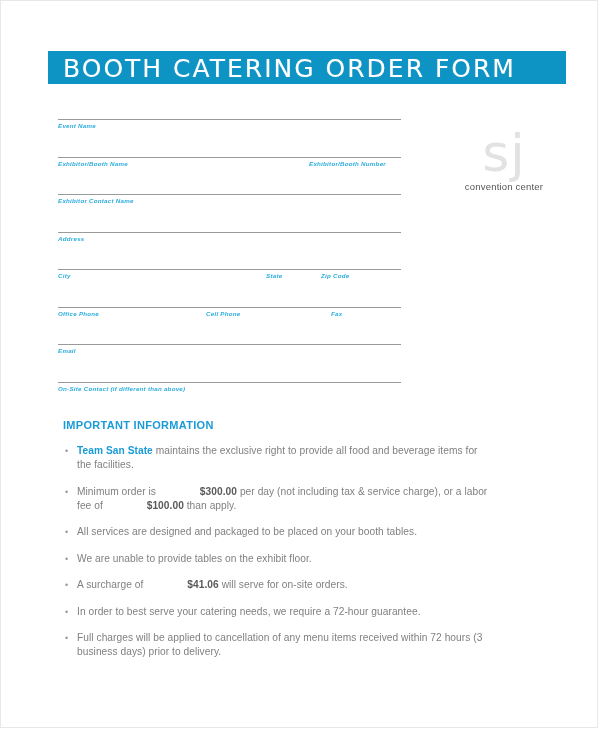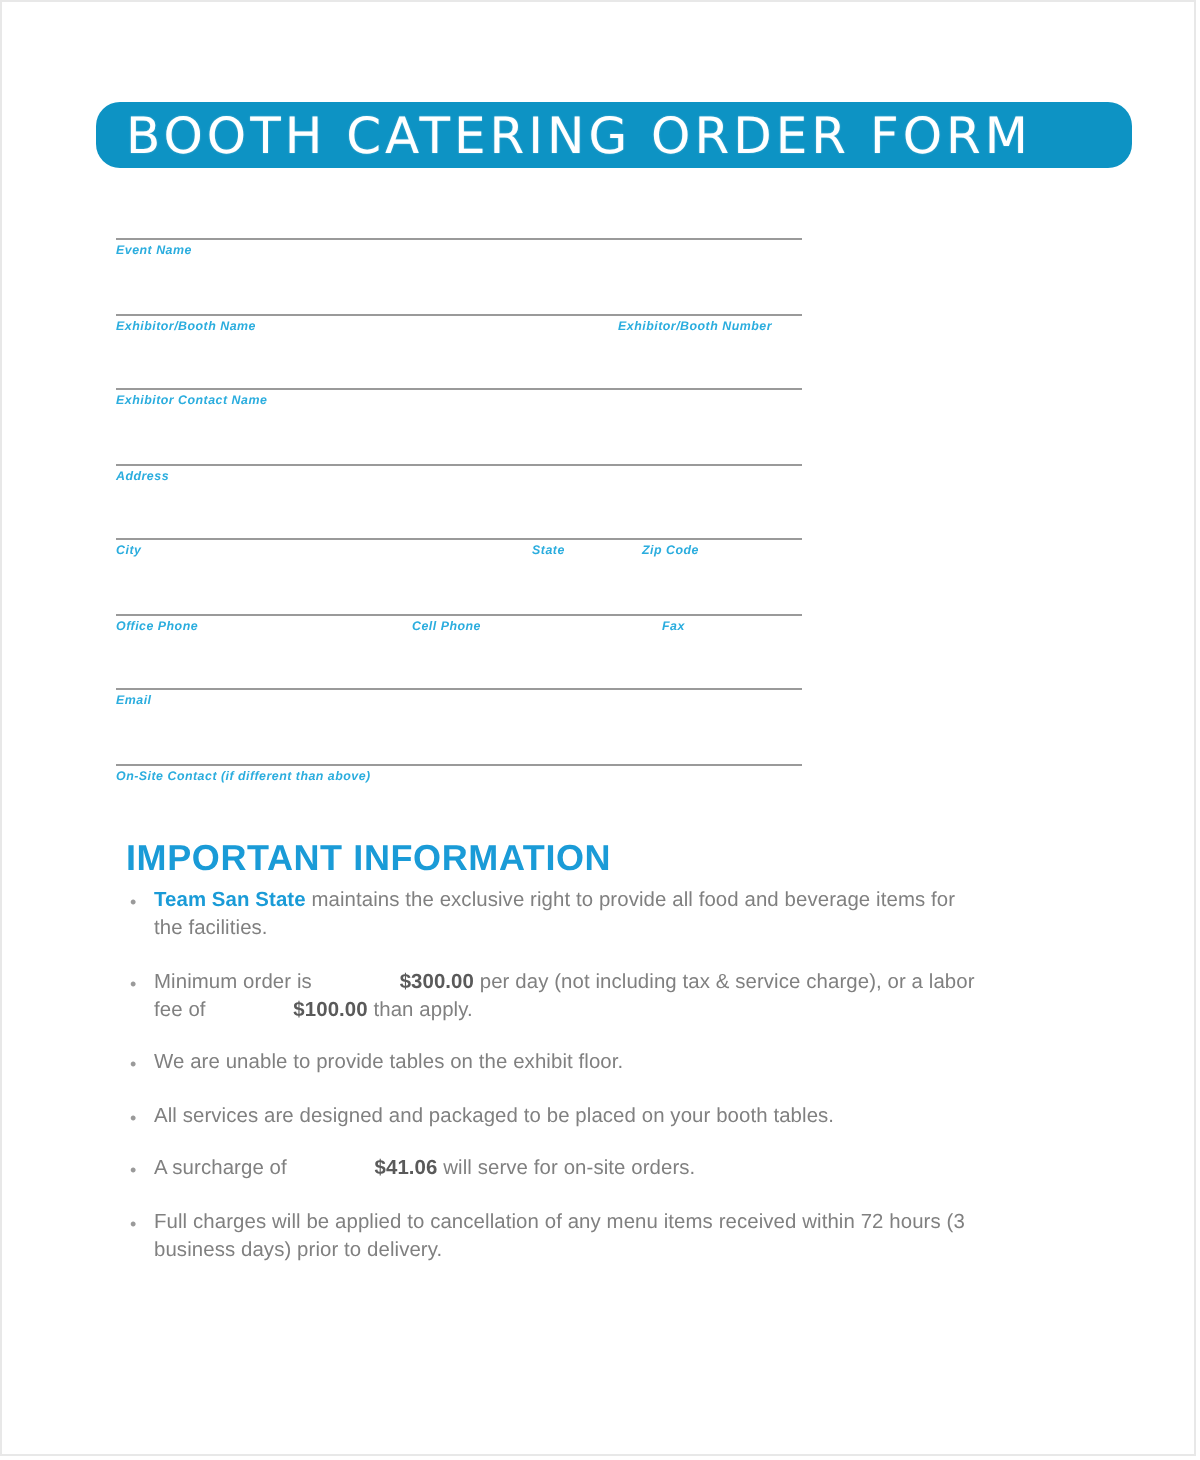--- a/index.html
+++ b/index.html
@@ -24,21 +24,20 @@
   }
 
   
   .banner {
     position: absolute;
     left: 47px;
     top: 50px;
     width: 518px;
     height: 33px;
     background: #0d93c4;
-    border-radius: 12px;
   }
   .banner-title {
     position: absolute;
     left: 15px;
     top: 50%;
     transform: translateY(-50%);
     color: #ffffff;
     font-family: "DejaVu Sans", sans-serif;
     font-size: 25px;
     font-weight: 400;
@@ -102,21 +101,21 @@
     letter-spacing: 0.25px;
     white-space: nowrap;
   }
 
   
   .info-heading {
     position: absolute;
     left: 62px;
     top: 418px;
     color: #1a9bd7;
-    font-size: 18px;
+    font-size: 11px;
     font-weight: bold;
     letter-spacing: 0.3px;
   }
   .bullets {
     position: absolute;
     left: 62px;
     top: 443px;
     width: 425px;
   }
   .bullet {
@@ -149,20 +148,24 @@
 </style>
 </head>
 <body>
 
 <div class="page">
 
   <div class="banner">
     <div class="banner-title">BOOTH CATERING ORDER FORM</div>
   </div>
 
+  <div class="logo-block">
+    <div class="logo-mark">sj</div>
+    <div class="logo-sub">convention center</div>
+  </div>
 
   <div class="fields" id="form-fields">
       <div class="field-row">
         <div class="rule"></div>
         <div class="flabel" style="left: 0px;">Event Name</div>
         <div style="position: absolute; left: 0px; top: -16px; height: 16px; width: 80px;"></div>
       </div>
       <div class="field-row">
         <div class="rule"></div>
         <div class="flabel" style="left: 0px;">Exhibitor/Booth Name</div>
@@ -208,19 +211,20 @@
         <div class="flabel" style="left: 0px;">On-Site Contact  (if different than above)</div>
         <div style="position: absolute; left: 0px; top: -16px; height: 16px; width: 80px;"></div>
       </div>
     </div>
 
   <div class="info-heading">IMPORTANT INFORMATION</div>
 
   <div class="bullets" id="info-bullets">
       <div class="bullet"><span class="brand">Team San State</span><span> maintains the exclusive right to provide all food and beverage items for the facilities.</span></div>
       <div class="bullet"><span>Minimum order is </span><b>$300.00</b><span> per day (not including tax &amp; service charge), or a labor fee of </span><b>$100.00</b><span> than apply.</span></div>
+      <div class="bullet"><span>All services are designed and packaged to be placed on your booth tables.</span></div>
       <div class="bullet"><span>We are unable to provide tables on the exhibit floor.</span></div>
-      <div class="bullet"><span>All services are designed and packaged to be placed on your booth tables.</span></div>
       <div class="bullet"><span>A surcharge of </span><b>$41.06</b><span> will serve for on-site orders.</span></div>
+      <div class="bullet"><span>In order to best serve your catering needs, we require a 72-hour guarantee.</span></div>
       <div class="bullet"><span>Full charges will be applied to cancellation of any menu items received within 72 hours (3 business days) prior to delivery.</span></div>
     </div>
 
 </div>
 
 </body></html>

